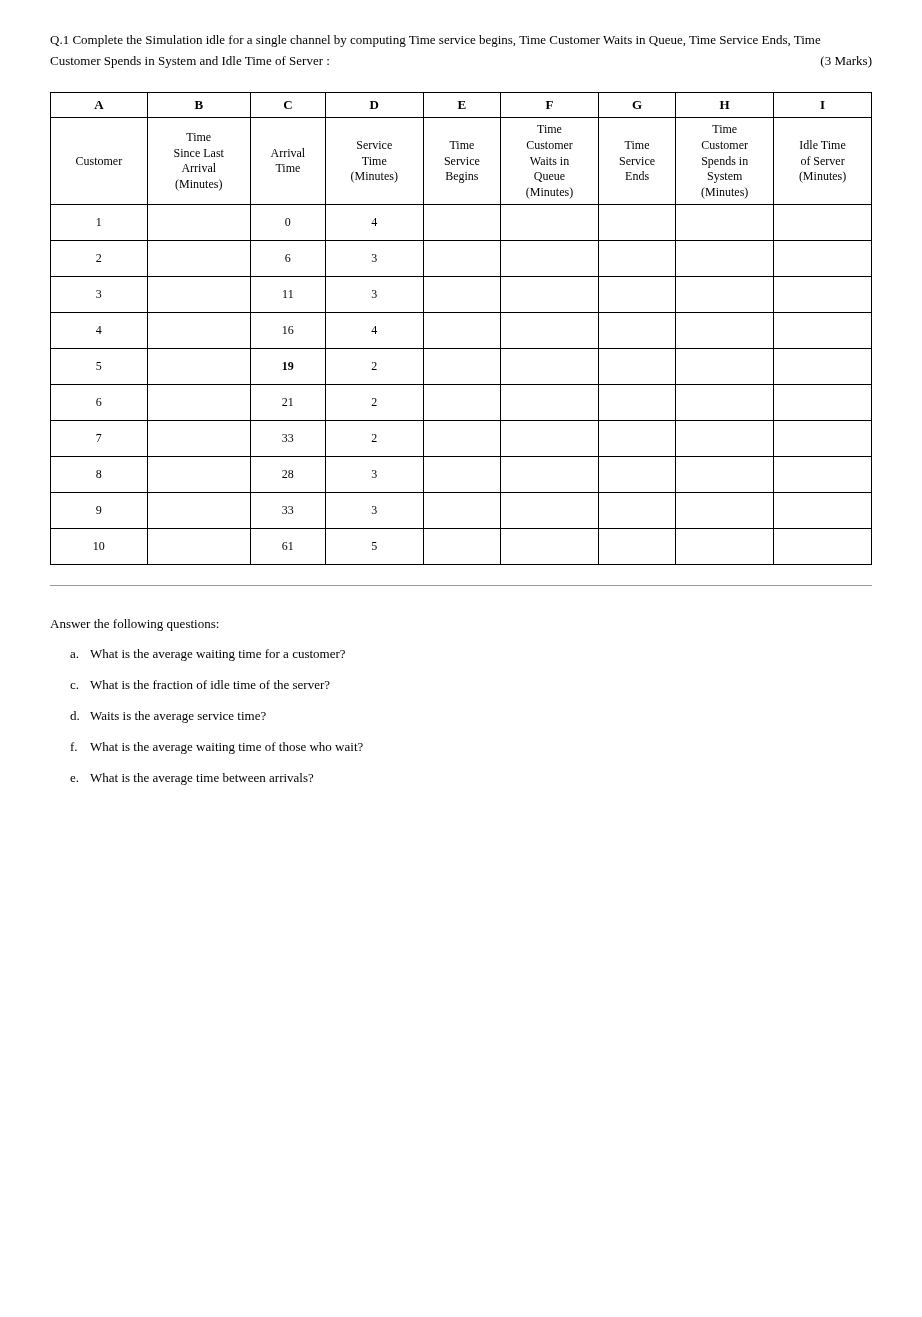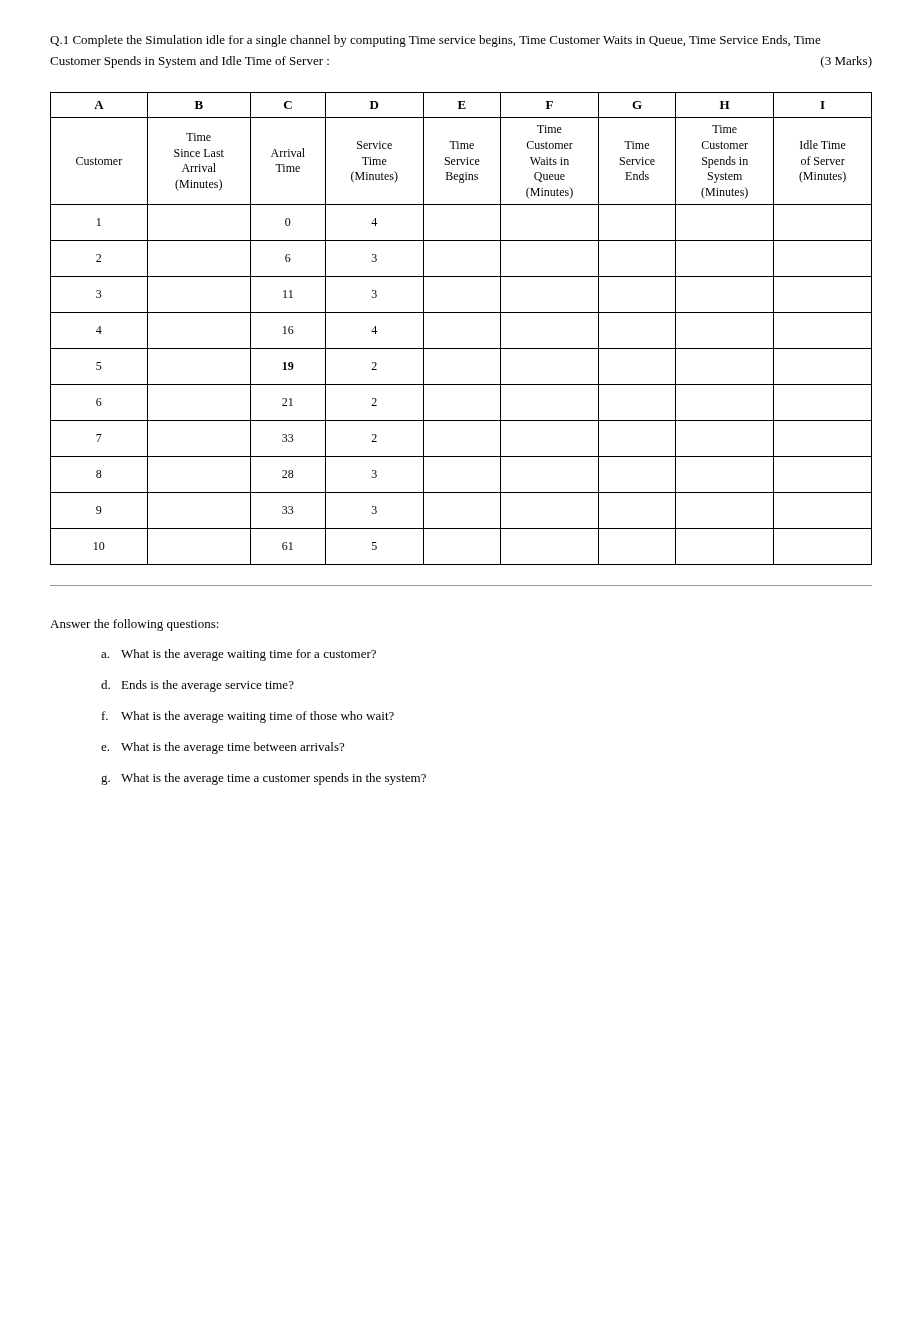--- a/index.html
+++ b/index.html
@@ -50,21 +50,20 @@
     .answer-section .answer-title {
       margin-bottom: 12px;
     }
     .answer-section ol {
       list-style: none;
       padding-left: 20px;
     }
     .answer-section ol li {
       margin-bottom: 10px;
       line-height: 1.6;
-      margin-left: 31px;
     }
     .answer-section ol li::before {
       display: inline-block;
       width: 20px;
     }
   </style>
 </head>
 <body>
 
 <div class="question-text">
@@ -210,18 +209,18 @@
       </tr>
     </tbody>
 </table>
 
 <hr class="divider">
 
 <div class="answer-section">
   <div class="answer-title">Answer the following questions:</div>
   <ol id="answer-list">
       <li><span style="display:inline-block;width:20px;">a.</span><span>What is the average waiting time for a customer?</span></li>
-      <li><span style="display:inline-block;width:20px;">d.</span><span>Ends is the average service time?</span></li>
+      <li><span style="display:inline-block;width:20px;">c.</span><span>What is the fraction of idle time of the server?</span></li>
+      <li><span style="display:inline-block;width:20px;">d.</span><span>Waits is the average service time?</span></li>
       <li><span style="display:inline-block;width:20px;">f.</span><span>What is the average waiting time of those who wait?</span></li>
       <li><span style="display:inline-block;width:20px;">e.</span><span>What is the average time between arrivals?</span></li>
-      <li><span style="display:inline-block;width:20px;">g.</span><span>What is the average time a customer spends in the system?</span></li>
     </ol>
 </div>
 
 </body></html>

